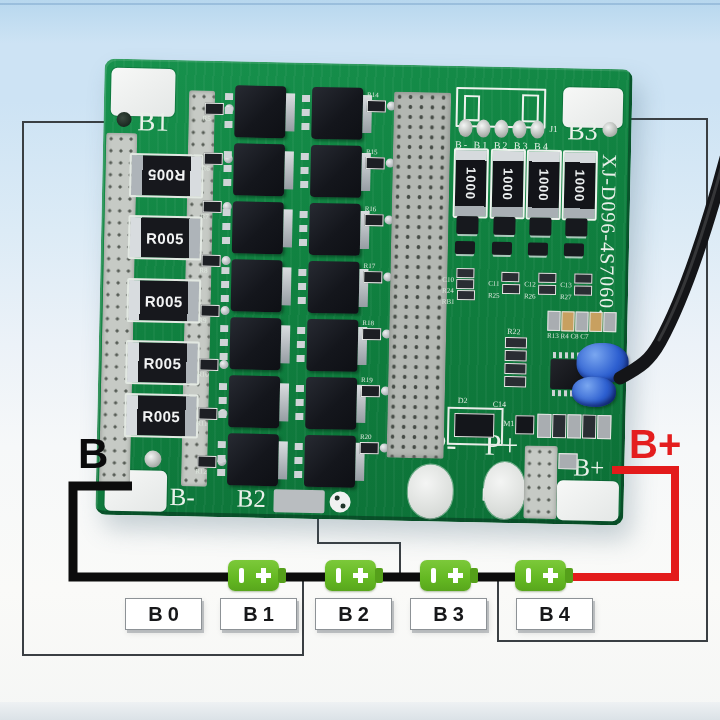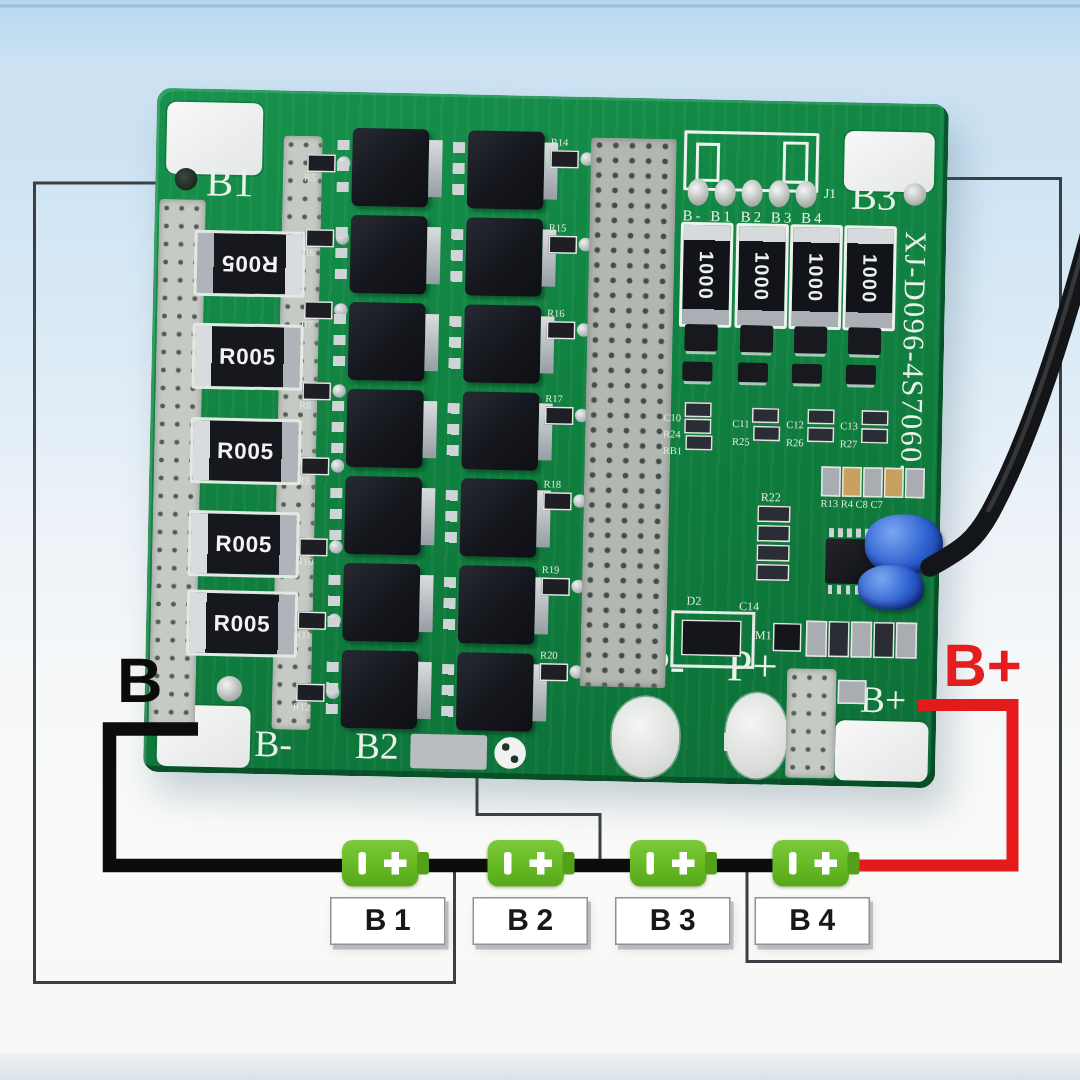--- a/index.html
+++ b/index.html
@@ -278,24 +278,25 @@
     <span class="tmin"></span>
     <span class="tplus"></span>
     <span class="nub"></span>
   </div>
   <div class="bat" style="left:515px;top:560px">
     <span class="tmin"></span>
     <span class="tplus"></span>
     <span class="nub"></span>
   </div>
 
+  <div class="cell-label" style="left:125px">B0</div>
   <div class="cell-label" style="left:220px">B1</div>
   <div class="cell-label" style="left:315px">B2</div>
   <div class="cell-label" style="left:410px">B3</div>
-  <div class="cell-label" style="left:503px">B4</div>
+  <div class="cell-label" style="left:516px">B4</div>
 
   <div class="big-b">B</div>
   <div class="big-bplus">B+</div>
 
   <svg width="720" height="720">
     <path d="M726,158 C706,232 684,298 660,342 C650,360 642,366 620,378" fill="none" stroke="#141518" stroke-width="13" stroke-linecap="round"></path>
     <path d="M723,162 C704,232 683,296 659,340" fill="none" stroke="rgba(255,255,255,0.14)" stroke-width="3" stroke-linecap="round"></path>
   </svg>
 
   <div class="table-band"></div>

